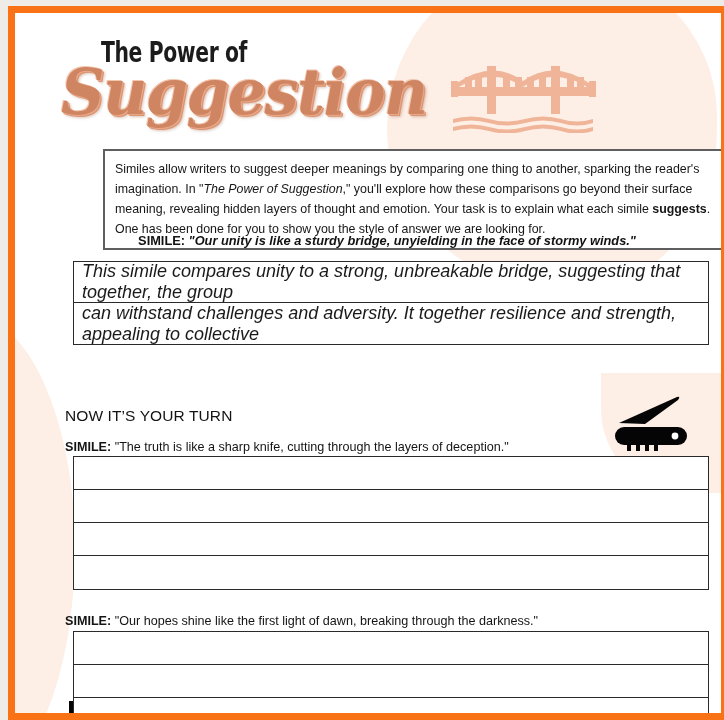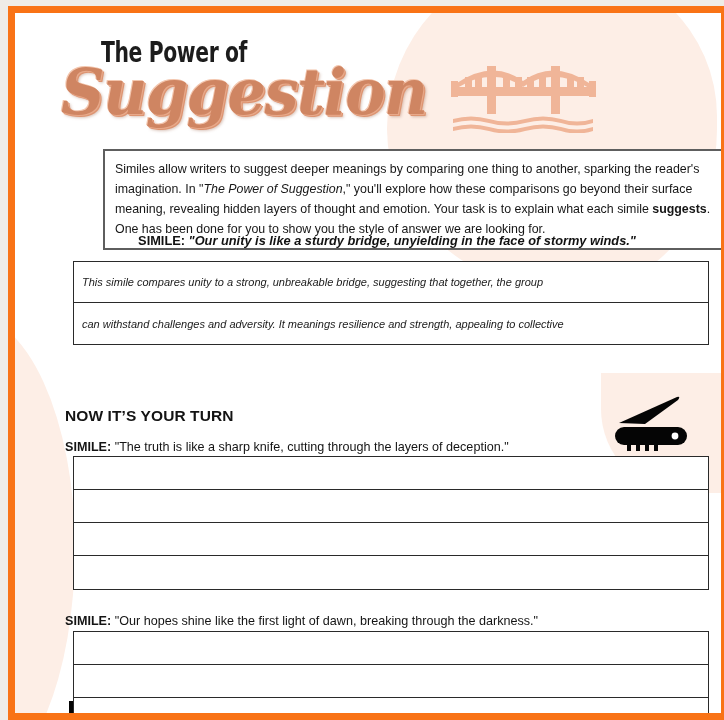--- a/index.html
+++ b/index.html
@@ -143,32 +143,32 @@
     border: 1.5px solid #2a2a2a;
     background: #fff;
     z-index: 3;
   }
   .answer-row {
     height: 41px;
     border-bottom: 1.5px solid #2a2a2a;
     display: flex;
     align-items: center;
     padding: 0 8px;
-    font-size: 11px;
+    font-size: 18px;
     color: #1a1a1a;
   }
   .answer-row:last-child { border-bottom: none; }
   .answer-row.italic { font-style: italic; }
 
   .section-title {
     position: absolute;
     left: 50px;
     font-family: "Liberation Sans", sans-serif;
     font-size: 15.5px;
-    font-weight: 700;
+    font-weight: 400;
     color: #131313;
     letter-spacing: 0.1px;
     z-index: 3;
   }
 
   .simile-left {
     position: absolute;
     left: 50px;
     font-size: 12.6px;
     color: #141414;
@@ -235,21 +235,21 @@
     <span>Similes allow writers to suggest deeper meanings by comparing one thing to another, sparking the reader's imagination. In "</span><i>The Power of Suggestion</i><span>," you'll explore how these comparisons go beyond their surface meaning, revealing hidden layers of thought and emotion. Your task is to explain what each simile </span><b>suggests</b><span>. One has been done for you to show you the style of answer we are looking for.</span>
   </div>
 
   <div class="simile-center">
     <span class="lbl">SIMILE:</span>
     <span class="txt">"Our unity is like a sturdy bridge, unyielding in the face of stormy winds."</span>
   </div>
 
   <div class="answer-table" style="top:248px;">
     <div class="answer-row italic">This simile compares unity to a strong, unbreakable bridge, suggesting that together, the group</div>
-    <div class="answer-row italic">can withstand challenges and adversity. It meanings resilience and strength, appealing to collective</div>
+    <div class="answer-row italic">can withstand challenges and adversity. It together resilience and strength, appealing to collective</div>
   </div>
 
   <div class="section-title" style="top:394px;">NOW IT’S YOUR TURN</div>
 
   <svg class="knife-icon" width="78" height="58" viewBox="0 0 78 58">
     <g fill="#050505">
       <path d="M4,30 L62,4 Q66,3 63,7 L30,31 Z"></path>
       <rect x="0" y="34" width="72" height="18" rx="9"></rect>
       <circle cx="60" cy="43" r="3.4" fill="#ffffff"></circle>
       <rect x="12" y="52" width="4" height="6"></rect>

